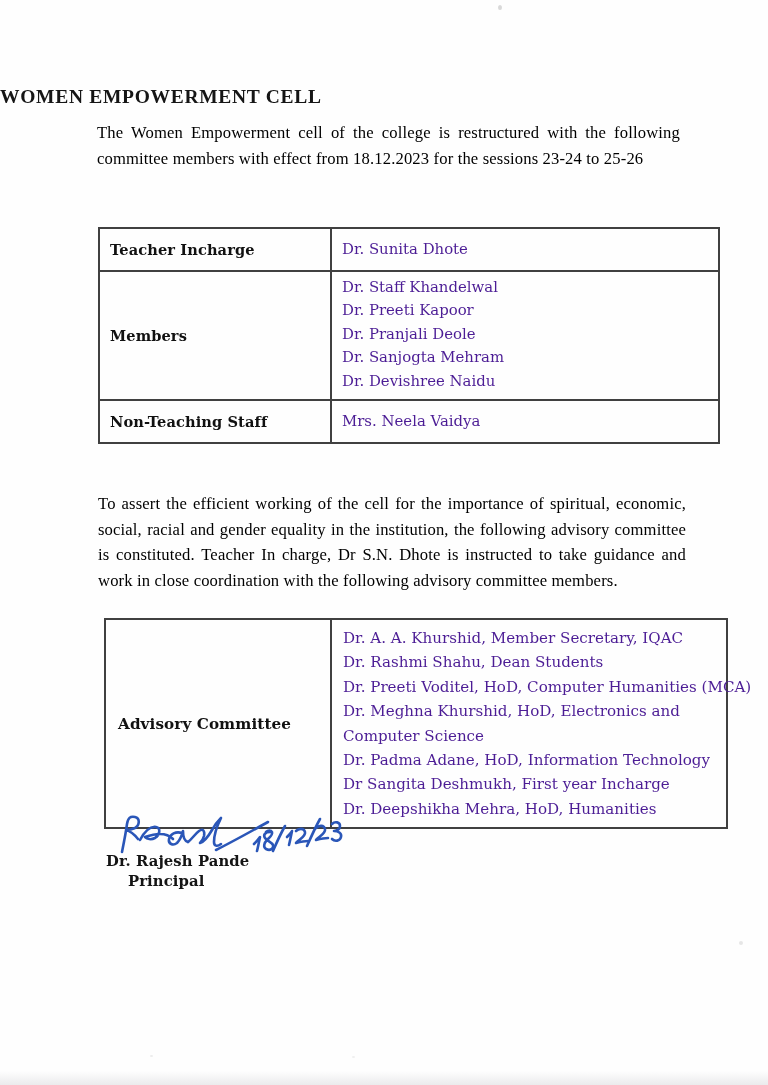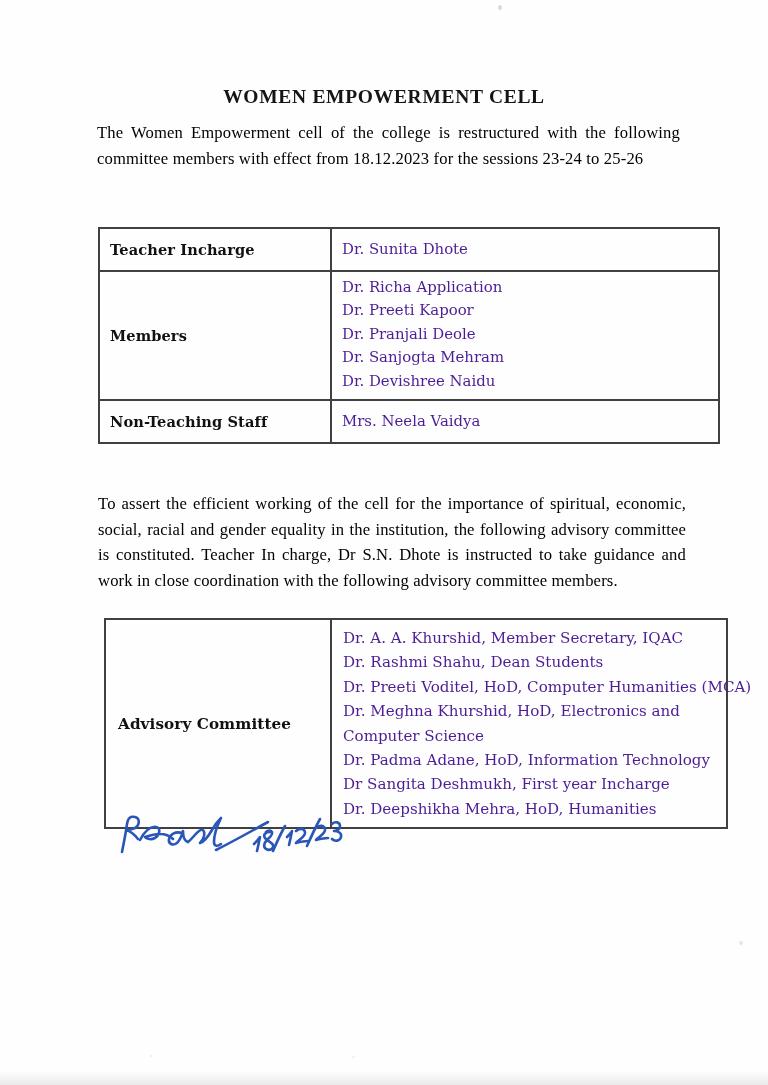--- a/index.html
+++ b/index.html
@@ -37,21 +37,21 @@
   .bottom-shade {
     position:absolute; left:0; right:0; bottom:0; height:14px;
     background: linear-gradient(to bottom, rgba(255,255,255,0) 0%, rgba(190,190,195,.30) 100%);
   }
 
   
   .doc-title {
     position: absolute;
     left: 0; right: 0;
     top: 86px;
-    text-align: center;
+    text-align: left;
     font-size: 19.5px;
     font-weight: bold;
     letter-spacing: .7px;
     color: #151515;
     font-family: "Liberation Serif", "DejaVu Serif", serif;
   }
 
   
   .para {
     position: absolute;
@@ -176,21 +176,21 @@
     <tbody>
       <tr class="r-teacher">
         <td class="label-cell">Teacher Incharge</td>
         <td class="value-cell">
           <span class="ln">Dr. Sunita Dhote</span>
         </td>
       </tr>
       <tr class="r-members">
         <td class="label-cell">Members</td>
         <td class="value-cell">
-          <span class="ln">Dr. Richa Application</span>
+          <span class="ln">Dr. Staff Khandelwal</span>
           <span class="ln">Dr. Preeti Kapoor</span>
           <span class="ln">Dr. Pranjali Deole</span>
           <span class="ln">Dr. Sanjogta Mehram</span>
           <span class="ln">Dr. Devishree Naidu</span>
         </td>
       </tr>
       <tr class="r-nonteach">
         <td class="label-cell">Non-Teaching Staff</td>
         <td class="value-cell">
           <span class="ln">Mrs. Neela Vaidya</span>
@@ -251,15 +251,19 @@
 
         <path d="M216 13 C211 22 207 31 203 40"></path>
 
         <path d="M212 22 C215 19 220 19 221 23 C222 27 216 30 212 34 C216 33 220 32 224 32"></path>
 
         <path d="M228 18 C231 15 236 16 236 20 C236 23 233 25 230 25 C234 25 238 27 237 31 C236 35 231 36 228 33"></path>
       </g>
     </svg>
   </div>
 
+  <div class="signer">
+    <span>Dr. Rajesh Pande</span>
+    <span class="role">Principal</span>
+  </div>
 
   <div class="bottom-shade"></div>
 </div>
 
 </body></html>

